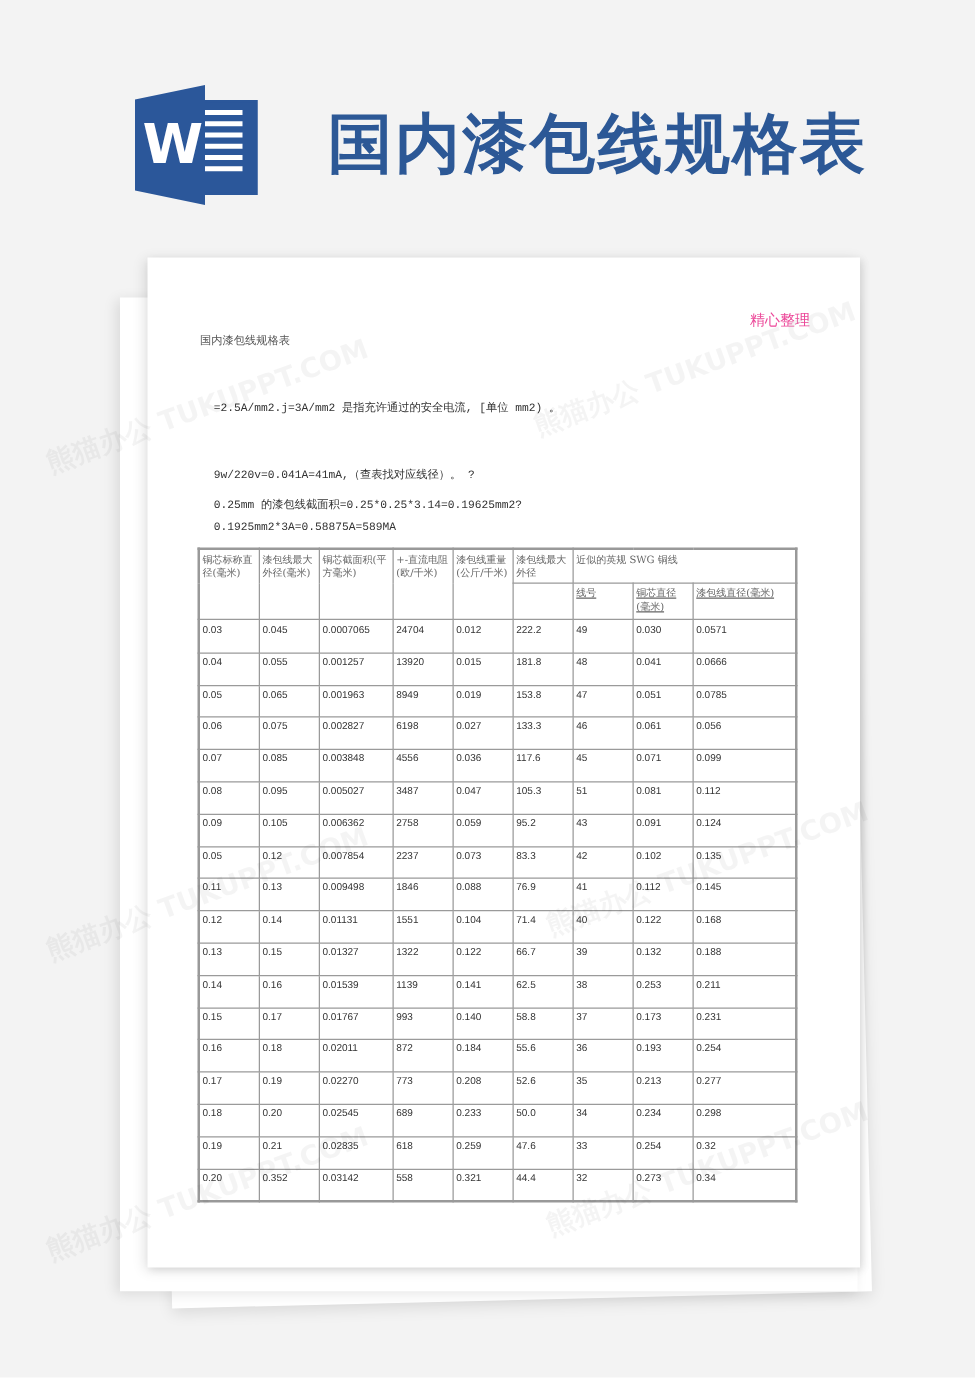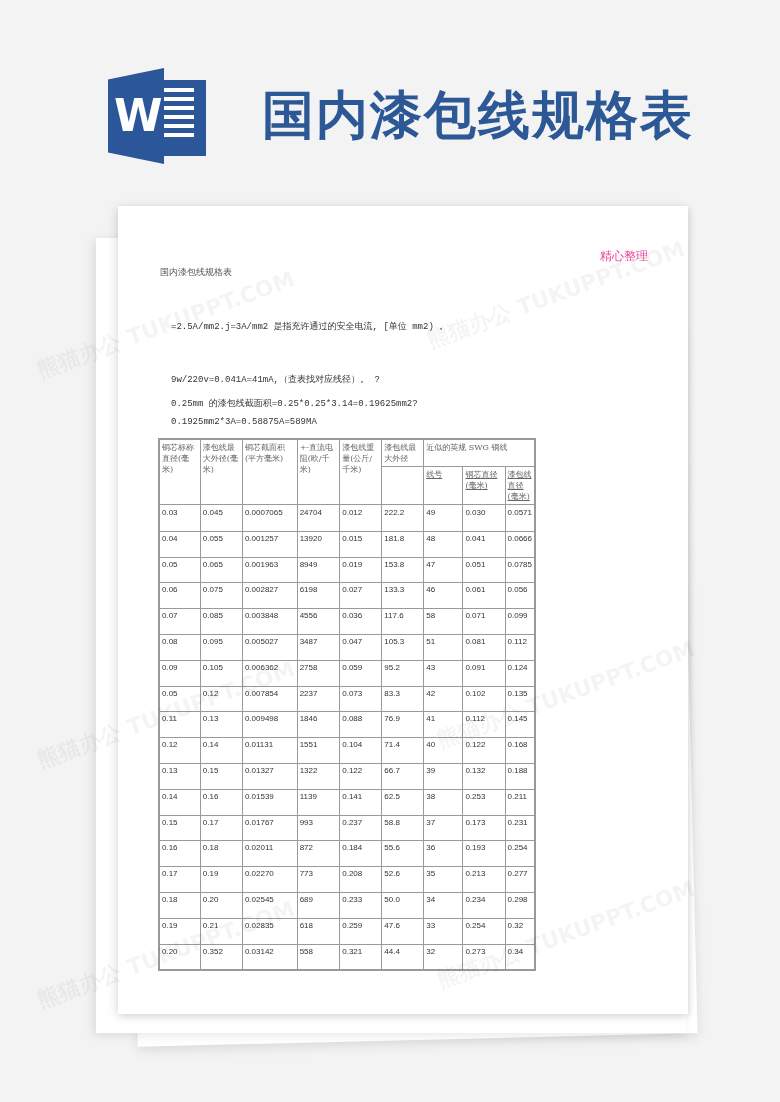--- a/index.html
+++ b/index.html
@@ -41,21 +41,21 @@
   }
   .page {
     position: absolute; left: 118px; top: 206px; width: 570px; height: 808px;
     background: #fff; box-shadow: -2px 2px 10px rgba(0,0,0,0.12), 2px 2px 6px rgba(0,0,0,0.08);
   }
   .header-right { position: absolute; right: 40px; top: 42px; font-size: 12px; color: #ec4899; }
   .doc-title { position: absolute; left: 42px; top: 60px; font-size: 9px; color: #555; }
   .para { position: absolute; left: 53px; font-size: 9px; color: #333; font-family: Liberation Mono, monospace; white-space: nowrap; }
 
   table.spec {
-    position: absolute; left: 40px; top: 232px; width: 378px;
+    position: absolute; left: 40px; top: 232px; width: 480px;
     border-collapse: collapse; font-size: 8px; color: #333;
     border: 2px solid #999;
     padding-left: 48px;
   }
   table.spec td, table.spec th {
     border: 1px solid #9a9a9a; padding: 2px 2px; vertical-align: top; text-align: left;
     font-weight: normal;
   }
   table.spec th { font-family: "DejaVu Serif", serif; color: #666; line-height: 11px; height: 22px; }
   table.spec .sub th { height: 24px; text-decoration: underline; }
@@ -162,21 +162,21 @@
           <td>0.061</td>
           <td>0.056</td>
         </tr>
         <tr>
           <td>0.07</td>
           <td>0.085</td>
           <td>0.003848</td>
           <td>4556</td>
           <td>0.036</td>
           <td>117.6</td>
-          <td>58</td>
+          <td>45</td>
           <td>0.071</td>
           <td>0.099</td>
         </tr>
         <tr>
           <td>0.08</td>
           <td>0.095</td>
           <td>0.005027</td>
           <td>3487</td>
           <td>0.047</td>
           <td>105.3</td>
@@ -248,21 +248,21 @@
           <td>62.5</td>
           <td>38</td>
           <td>0.253</td>
           <td>0.211</td>
         </tr>
         <tr>
           <td>0.15</td>
           <td>0.17</td>
           <td>0.01767</td>
           <td>993</td>
-          <td>0.237</td>
+          <td>0.140</td>
           <td>58.8</td>
           <td>37</td>
           <td>0.173</td>
           <td>0.231</td>
         </tr>
         <tr>
           <td>0.16</td>
           <td>0.18</td>
           <td>0.02011</td>
           <td>872</td>

